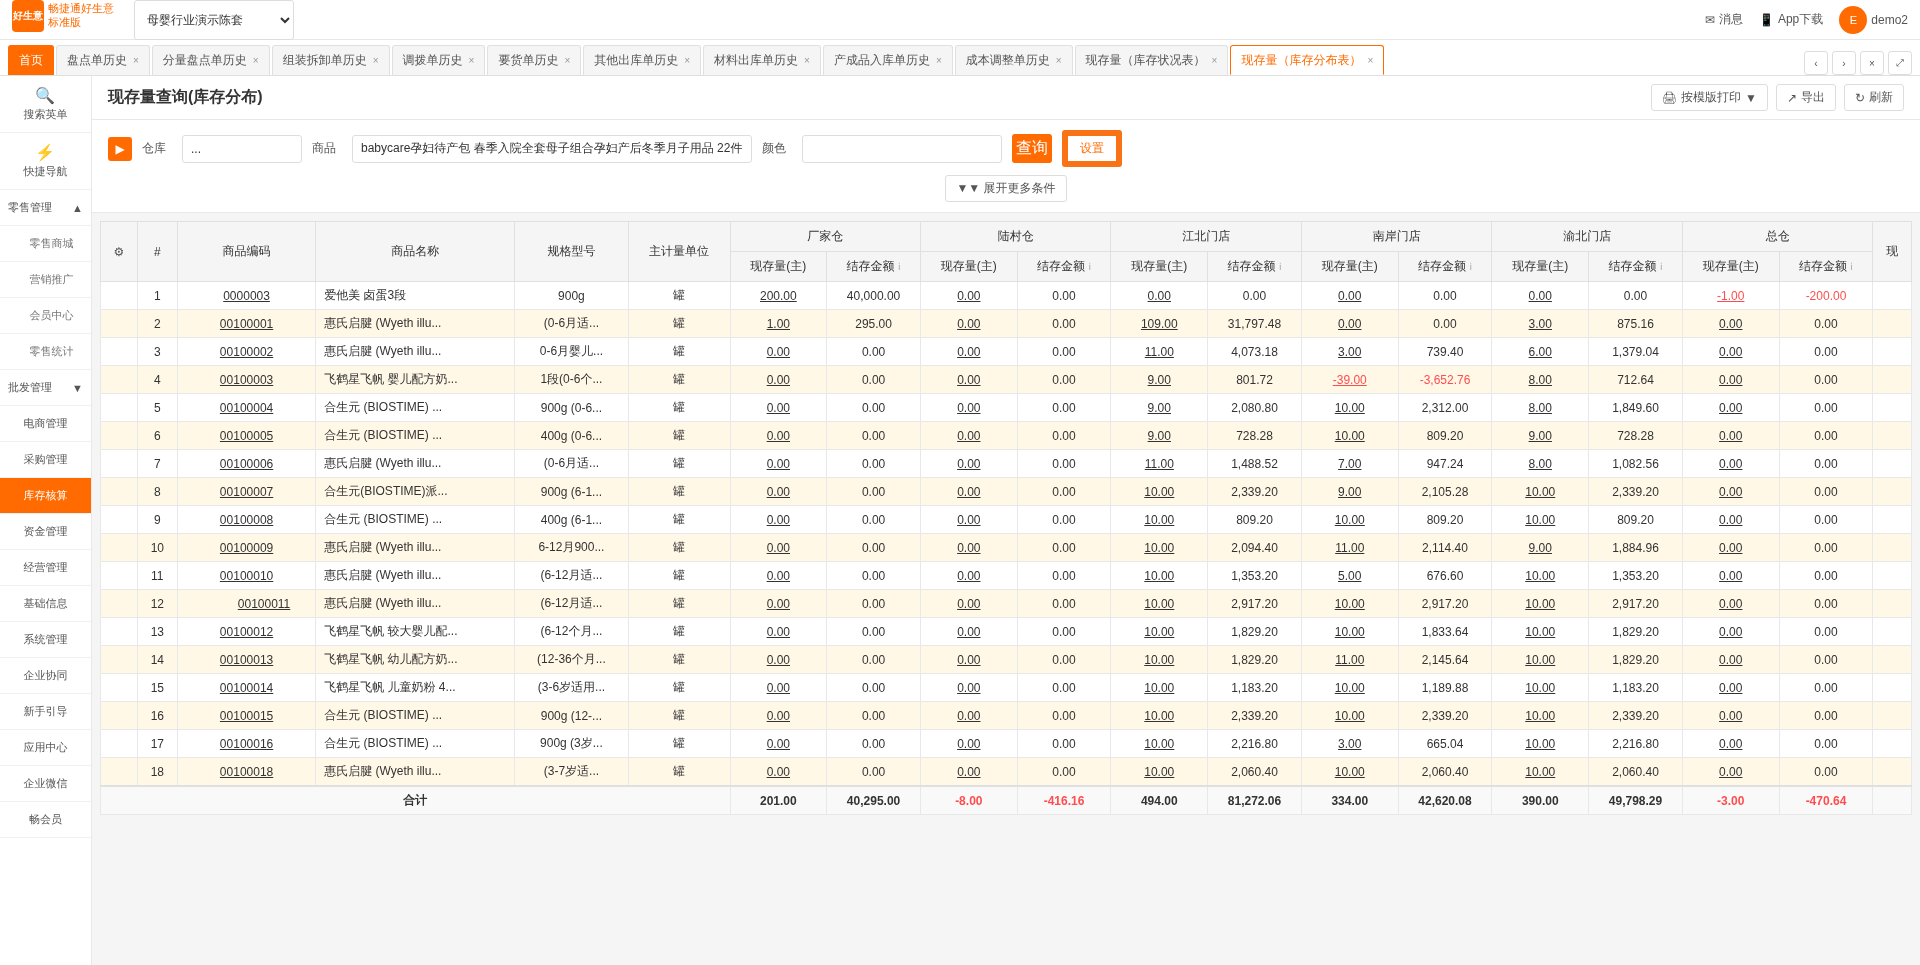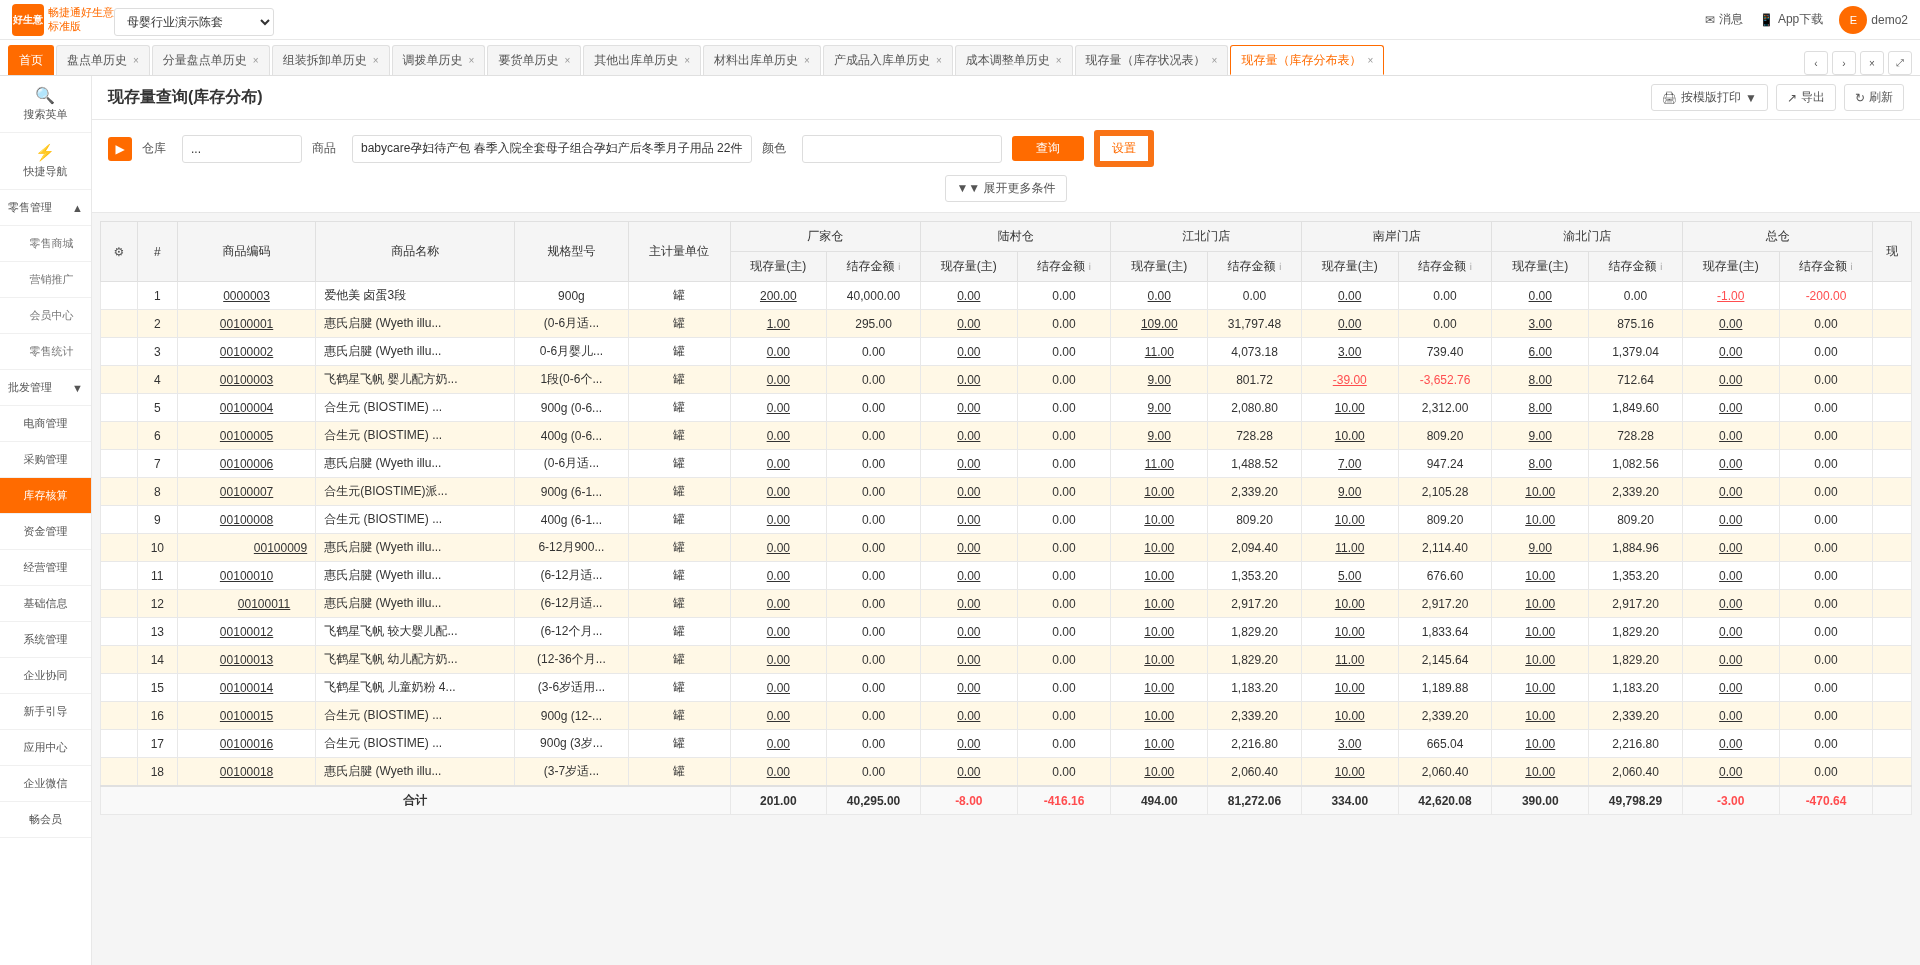--- a/index.html
+++ b/index.html
@@ -8,21 +8,21 @@
     
     .top-bar {
       height: 40px;
       background: #fff;
       display: flex;
       align-items: center;
       justify-content: space-between;
       padding: 0 12px;
       border-bottom: 1px solid #e8e8e8;
     }
-    .top-bar-left { display: flex; align-items: flex-end; gap: 0; }
+    .top-bar-left { display: flex; align-items: flex-start; gap: 20px; }
     .logo-area { display: flex; align-items: center; gap: 4px; }
     .logo-icon { width: 32px; height: 32px; background: #ff6b00; border-radius: 4px; display: flex; align-items: center; justify-content: center; color: white; font-size: 10px; font-weight: bold; }
     .logo-text { font-size: 11px; color: #ff6b00; line-height: 1.2; }
     .top-bar-right { display: flex; align-items: center; gap: 16px; }
     .top-bar-right-item { display: flex; align-items: center; gap: 4px; font-size: 12px; color: #555; cursor: pointer; }
     .avatar { width: 28px; height: 28px; background: #ff6b00; border-radius: 50%; display: flex; align-items: center; justify-content: center; color: white; font-size: 11px; }
 
     
     .nav-tabs {
       height: 36px;
@@ -127,27 +127,27 @@
     .expand-btn {
       padding: 4px 10px;
       border: 1px solid #ddd;
       background: #fff;
       border-radius: 3px;
       cursor: pointer;
       font-size: 12px;
       color: #555;
     }
     .query-btn {
-      padding: 4px 24px;
+      padding: 4px 4px;
       background: #ff6b00;
       color: white;
       border: none;
       border-radius: 3px;
       cursor: pointer;
-      font-size: 12px;
+      font-size: 16px;
     }
     .setting-btn {
       padding: 4px 12px;
       background: #fff;
       color: #ff6b00;
       border: 6px solid #f97316;
       border-radius: 3px;
       cursor: pointer;
       font-size: 12px;
     }
@@ -217,21 +217,21 @@
 
 <div class="top-bar">
   <div class="top-bar-left">
     <div class="logo-area">
       <div class="logo-icon">好生意</div>
       <div class="logo-text">
         <div>畅捷通好生意</div>
         <div>标准版</div>
       </div>
     </div>
-    <select class="filter-input" style="width:160px;height:28px;">
+    <select class="filter-input" style="width:160px;height:40px;">
       <option>母婴行业演示陈套</option>
     </select>
   </div>
   <div class="top-bar-right">
     <div class="top-bar-right-item">
       <span>✉</span>
       <span>消息</span>
     </div>
     <div class="top-bar-right-item">
       <span>📱</span>
@@ -637,21 +637,21 @@
     <td class="">809.20</td>
     <td class="underline-val">10.00</td>
     <td>809.20</td>
     <td class="underline-val">0.00</td>
     <td class="">0.00</td>
     <td></td>
   </tr>
             <tr class="highlight">
     <td></td>
     <td>10</td>
-    <td class="underline-val" style="text-decoration:underline;cursor:pointer;text-align:right;">00100009</td>
+    <td class="underline-val" style="text-decoration:underline;cursor:pointer;">00100009</td>
     <td style="text-align:left;max-width:160px;overflow:hidden;text-overflow:ellipsis;">惠氏启腱 (Wyeth illu...</td>
     <td>6-12月900...</td>
     <td>罐</td>
     <td class="underline-val">0.00</td>
     <td>0.00</td>
     <td class="underline-val">0.00</td>
     <td>0.00</td>
     <td class="underline-val">10.00</td>
     <td>2,094.40</td>
     <td class="underline-val">11.00</td>

